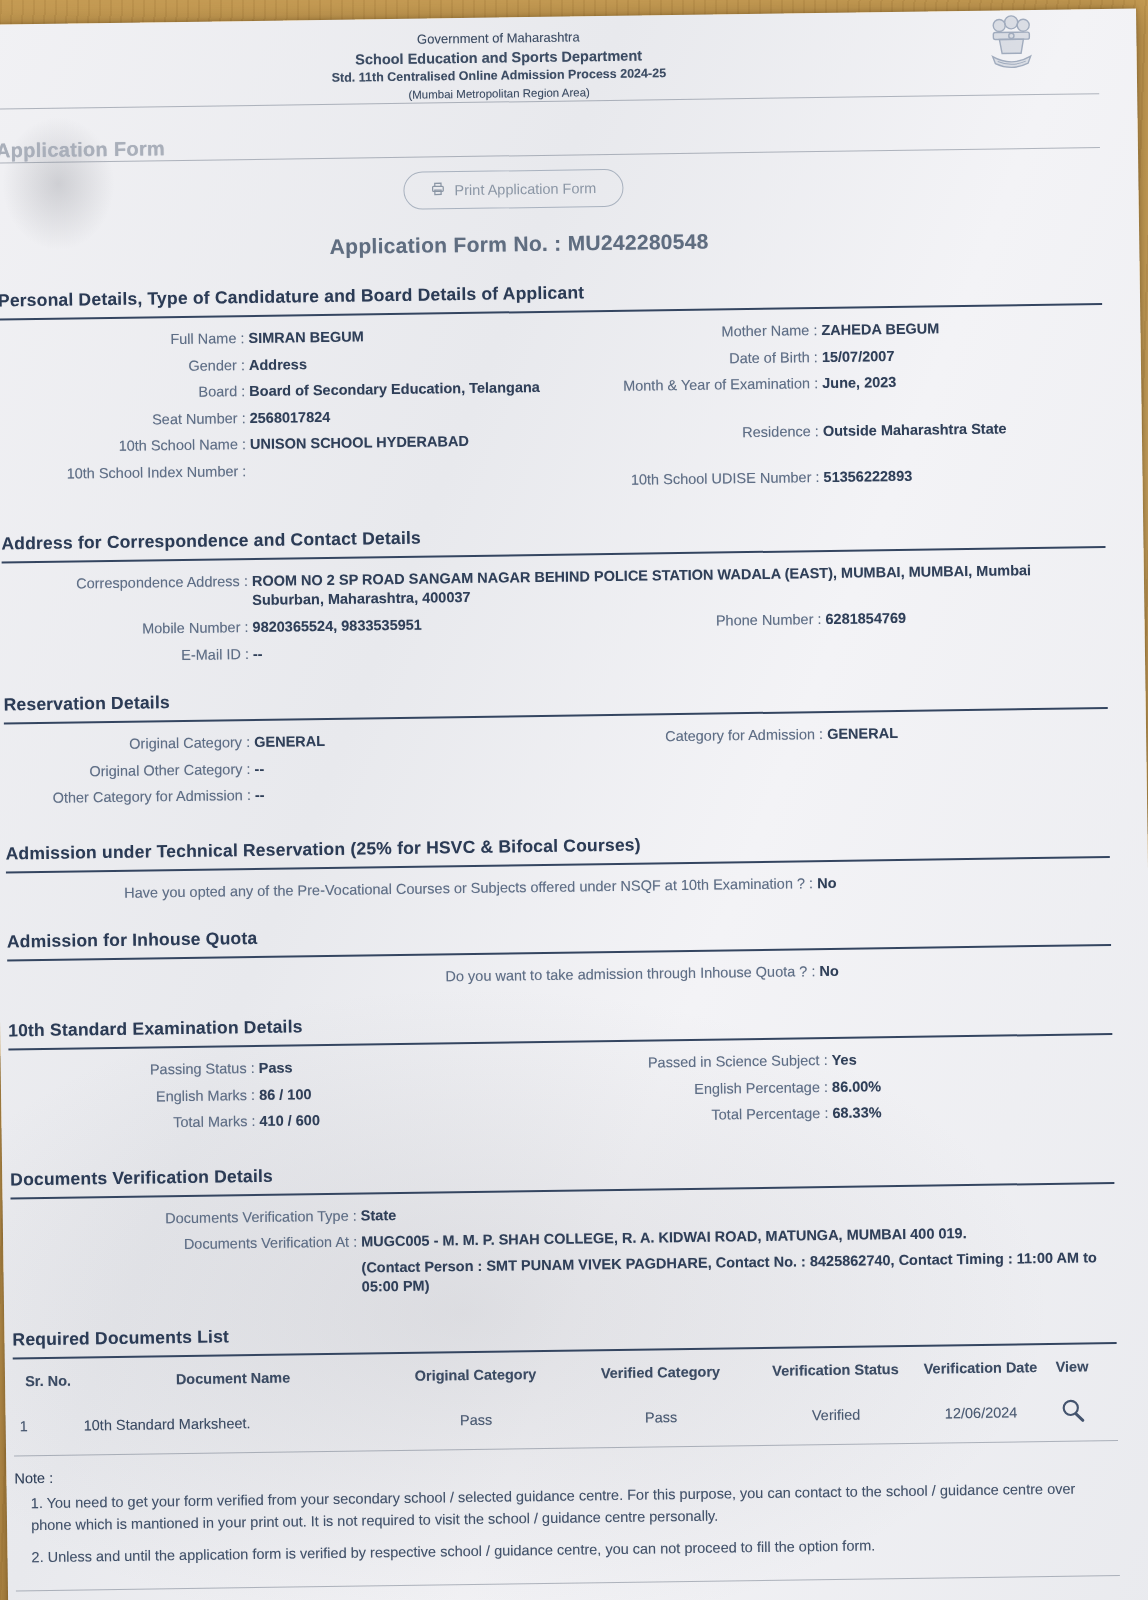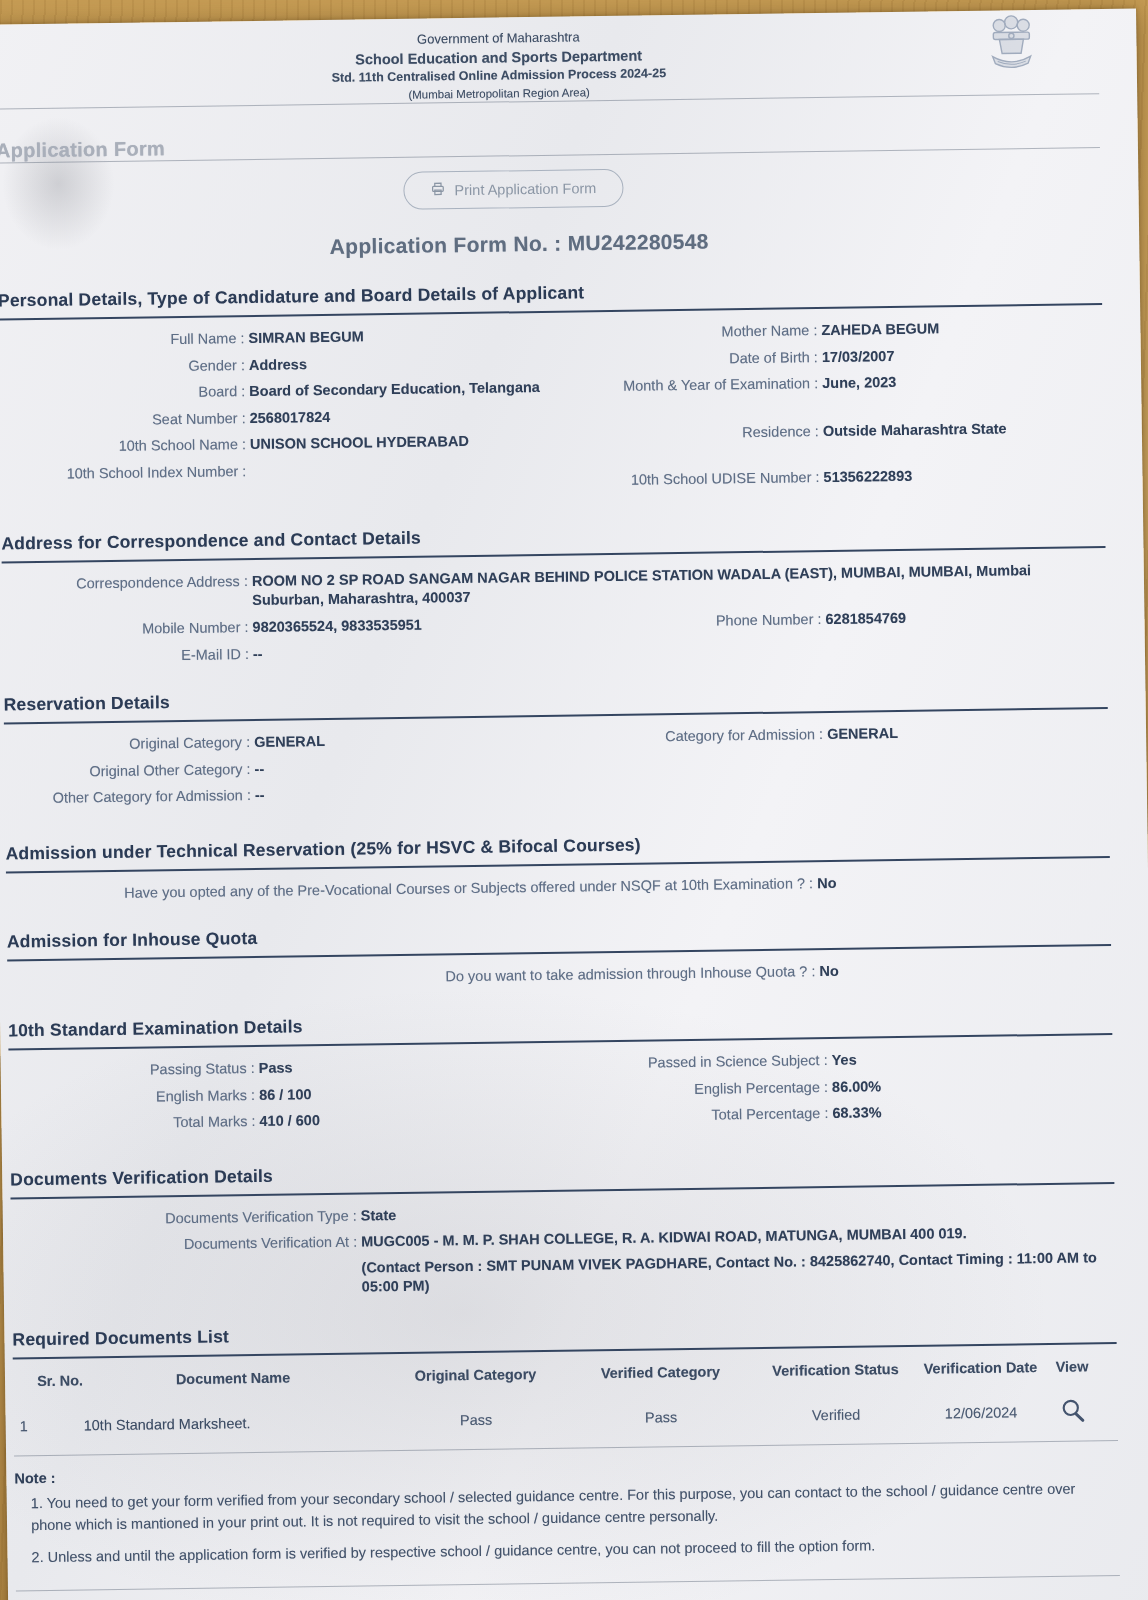--- a/index.html
+++ b/index.html
@@ -51,26 +51,26 @@
   .val { color:#2f3f58; font-weight:700; }
   .w250 { flex-basis:250px; }
   .w350 { flex-basis:350px; }
   .vwrap { max-width:300px; }
   .addr-val { max-width:800px; }
   .center-q { margin:4px 0 2px 118px; }
   .center-q2 { margin:6px 0 2px 438px; }
   .doc-head, .doc-row { display:grid; grid-template-columns:70px 300px 185px 185px 165px 125px 58px; align-items:center; }
   .doc-head { color:#3b4b63; font-weight:700; font-size:14.5px; margin:14px 0 2px 0; }
   .doc-head span { text-align:center; }
-  .doc-head span:first-child { text-align:right; }
+  .doc-head span:first-child { text-align:center; }
   .doc-row { margin-top:22px; margin-bottom:14px; }
   .doc-row .c { text-align:center; color:#4a5a72; }
   .doc-row .sr { padding-left:6px; color:#4a5a72; }
   .doc-row .nm { color:#3b4b63; }
-  .note-lbl { font-weight:700; color:#2f3f58; }
+  .note-lbl { font-weight:400; color:#2f3f58; }
   .note-lbl::after { content:" :"; }
   ol.nlist { list-style:none; counter-reset:c; margin:6px 0 0 0; padding:0 0 0 16px; color:#42526a; }
   ol.nlist li { counter-increment:c; margin-bottom:9px; line-height:1.55; max-width:1085px; }
   ol.nlist li::before { content:counter(c) ". "; }
   .decl-title { text-align:center; font-size:17.5px; font-weight:700; color:#33435c; margin:16px 0 12px 0; padding-right:70px; }
   .mag { display:inline-block; }
 </style>
 </head>
 <body>
 
@@ -147,21 +147,21 @@
           <span class="val"></span>
         </div>
     </div>
     <div>
       <div class="fr">
           <span class="lbl w250">Mother Name</span>
           <span class="val">ZAHEDA BEGUM</span>
         </div>
       <div class="fr">
           <span class="lbl w250">Date of Birth</span>
-          <span class="val">17/03/2007</span>
+          <span class="val">15/07/2007</span>
         </div>
       <div class="fr">
           <span class="lbl w250">Month &amp; Year of Examination</span>
           <span class="val">June, 2023</span>
         </div>
       <div class="fr" style="margin-top:28px;">
           <span class="lbl w250">Residence</span>
           <span class="val">Outside Maharashtra State</span>
         </div>
       <div class="fr" style="margin-top:27px;">

